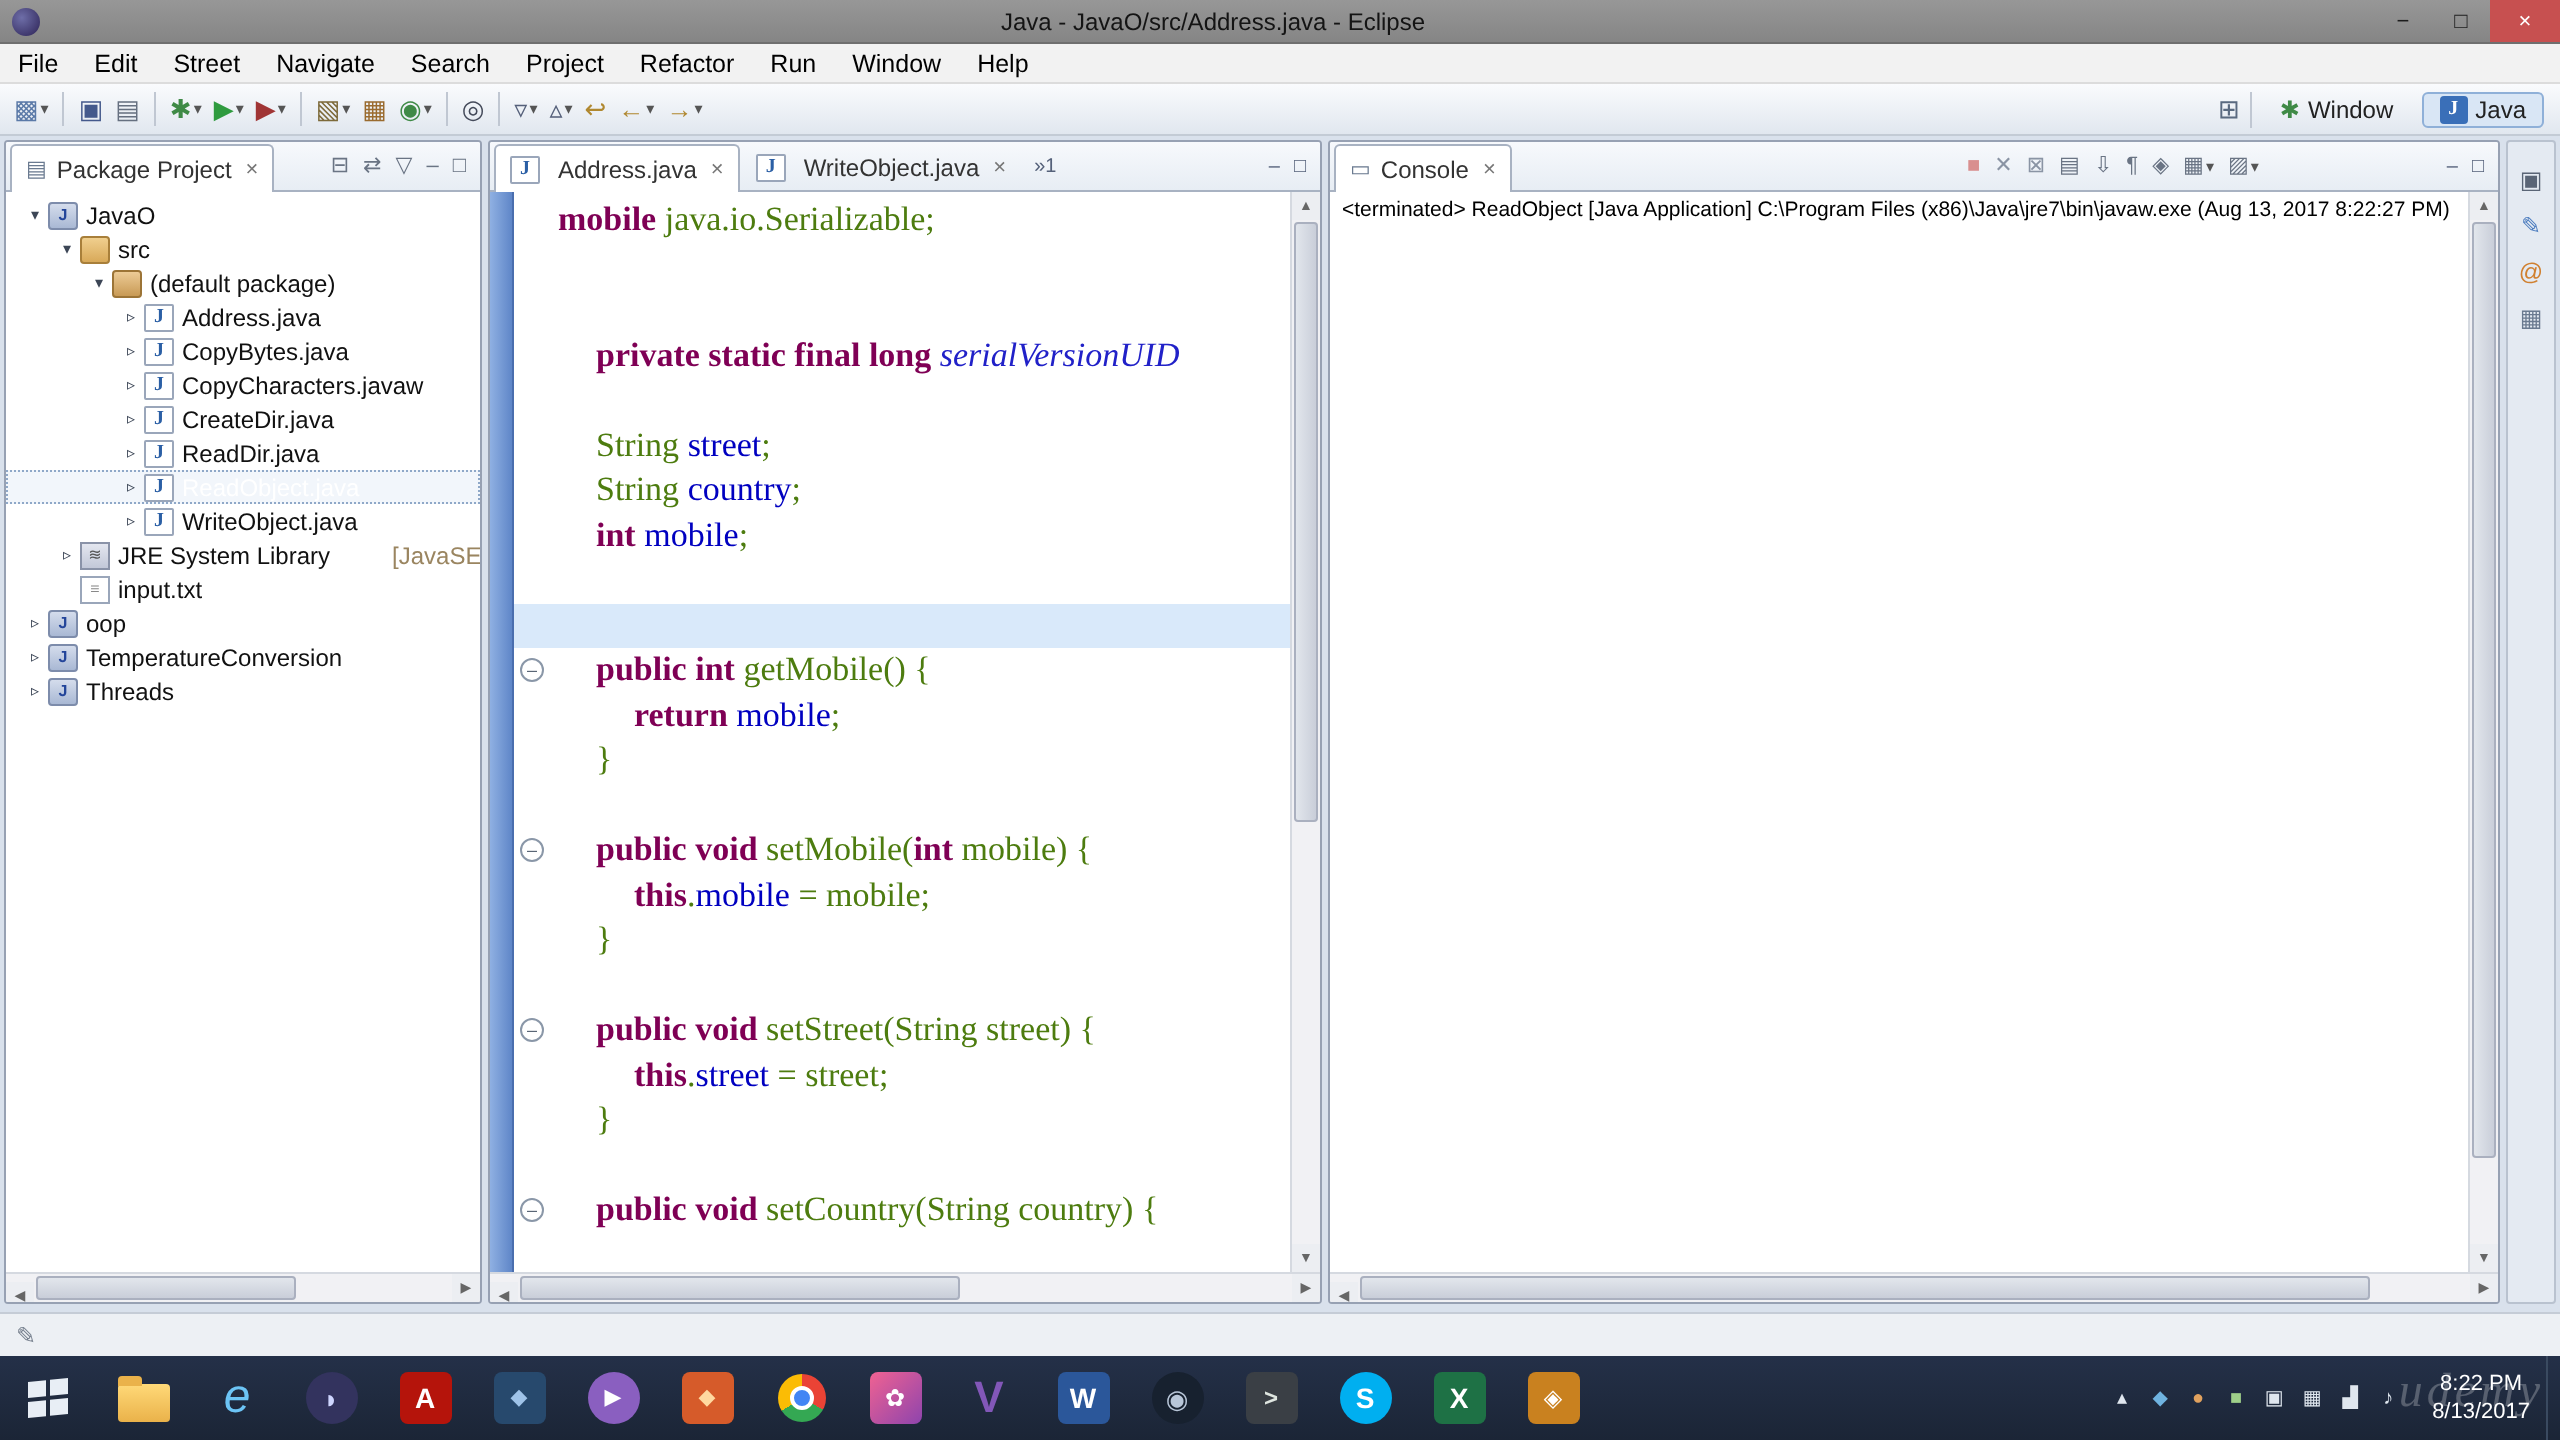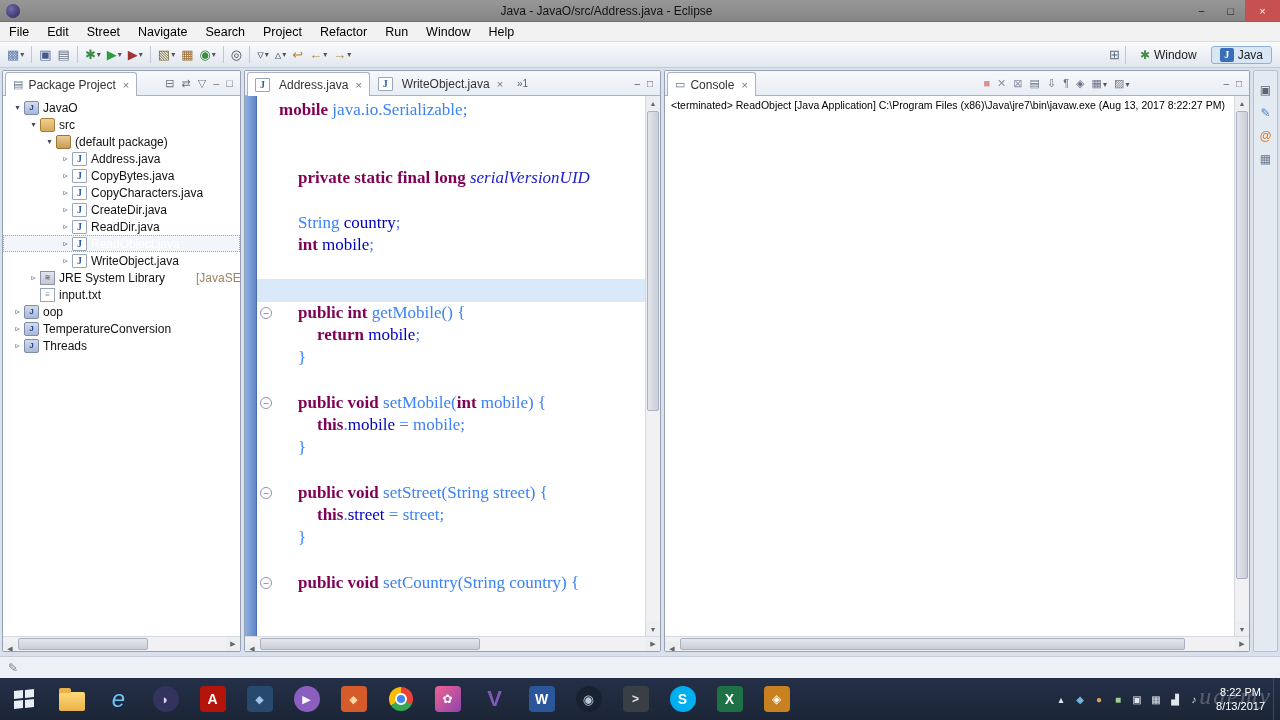--- a/index.html
+++ b/index.html
@@ -72,21 +72,21 @@
 
   
   .editor-body{flex:1;display:flex;min-height:0;}
   .range{width:12px;background:linear-gradient(90deg,#8fb0e2,#5f86c8);border-right:1px solid #4a6eae;flex:none;}
   .code{flex:1;overflow:hidden;position:relative;font-family:"Liberation Serif","DejaVu Serif",serif;font-size:17px;color:#000;padding-top:3px;background:#fff;}
   .cl{position:relative;height:22.5px;line-height:22.5px;white-space:pre;}
   .cl.hl{background:#d9e9fa;}
   .ltxt{display:inline-block;margin-left:22px;}
   .fold-m{position:absolute;left:3px;top:5px;width:12px;height:12px;border:1px solid #8a97a8;border-radius:50%;background:#fff;color:#5a6676;font:9px/10px "Liberation Sans",sans-serif;text-align:center;}
   .tok-k{color:#7f0055;font-weight:bold;}
-  .tok-p{color:#3b82f6;}
+  .tok-p{color:#4d7c0f;}
   .tok-f{color:#0000c0;}
   .tok-i{color:#2121c8;font-style:italic;}
 
   
   .console-body{flex:1;display:flex;min-height:0;background:#fff;}
   .console-content{flex:1;overflow:hidden;}
   .console-term{font-size:10.5px;color:#000;padding:3px 3px 1px 6px;white-space:nowrap;overflow:hidden;}
   .console-out{font-family:"Liberation Serif","DejaVu Serif",serif;font-size:17px;color:#000;padding:1px 0 0 9px;white-space:pre;}
   .sel{background:#2e72d2;color:#fff;}
 
@@ -279,21 +279,21 @@
             <span class="tl">Address.java</span>
           </div>
           <div class="tree-row" style="padding-left: 56px;">
             <span class="tw">▹</span>
             <span class="ti ti-jfile">J</span>
             <span class="tl">CopyBytes.java</span>
           </div>
           <div class="tree-row" style="padding-left: 56px;">
             <span class="tw">▹</span>
             <span class="ti ti-jfile">J</span>
-            <span class="tl">CopyCharacters.java</span>
+            <span class="tl">CopyCharacters.javaw</span>
           </div>
           <div class="tree-row" style="padding-left: 56px;">
             <span class="tw">▹</span>
             <span class="ti ti-jfile">J</span>
             <span class="tl">CreateDir.java</span>
           </div>
           <div class="tree-row" style="padding-left: 56px;">
             <span class="tw">▹</span>
             <span class="ti ti-jfile">J</span>
             <span class="tl">ReadDir.java</span>
@@ -363,20 +363,21 @@
         </span>
       </div>
       <div class="editor-body">
         <div class="range"></div>
         <div id="code" class="code">
             <div class="cl"><span class="ltxt" style="padding-left: 0px;"><span class="tok-k">mobile</span><span class="tok-p"> java.io.Serializable;</span></span></div>
             <div class="cl"><span class="ltxt" style="padding-left: 0px;"></span></div>
             <div class="cl"><span class="ltxt" style="padding-left: 0px;"></span></div>
             <div class="cl"><span class="ltxt" style="padding-left: 19px;"><span class="tok-k">private static final long</span><span class="tok-p"> </span><span class="tok-i">serialVersionUID</span></span></div>
             <div class="cl"><span class="ltxt" style="padding-left: 0px;"></span></div>
+            <div class="cl"><span class="ltxt" style="padding-left: 19px;"><span class="tok-p">String </span><span class="tok-f">street</span><span class="tok-p">;</span></span></div>
             <div class="cl"><span class="ltxt" style="padding-left: 19px;"><span class="tok-p">String </span><span class="tok-f">country</span><span class="tok-p">;</span></span></div>
             <div class="cl"><span class="ltxt" style="padding-left: 19px;"><span class="tok-k">int</span><span class="tok-p"> </span><span class="tok-f">mobile</span><span class="tok-p">;</span></span></div>
             <div class="cl"><span class="ltxt" style="padding-left: 0px;"></span></div>
             <div class="cl hl"><span class="ltxt" style="padding-left: 0px;"></span></div>
             <div class="cl"><span class="fold-m">–</span><span class="ltxt" style="padding-left: 19px;"><span class="tok-k">public int</span><span class="tok-p"> getMobile() {</span></span></div>
             <div class="cl"><span class="ltxt" style="padding-left: 38px;"><span class="tok-k">return</span><span class="tok-p"> </span><span class="tok-f">mobile</span><span class="tok-p">;</span></span></div>
             <div class="cl"><span class="ltxt" style="padding-left: 19px;"><span class="tok-p">}</span></span></div>
             <div class="cl"><span class="ltxt" style="padding-left: 0px;"></span></div>
             <div class="cl"><span class="fold-m">–</span><span class="ltxt" style="padding-left: 19px;"><span class="tok-k">public void</span><span class="tok-p"> setMobile(</span><span class="tok-k">int</span><span class="tok-p"> mobile) {</span></span></div>
             <div class="cl"><span class="ltxt" style="padding-left: 38px;"><span class="tok-k">this</span><span class="tok-p">.</span><span class="tok-f">mobile</span><span class="tok-p"> = mobile;</span></span></div>

